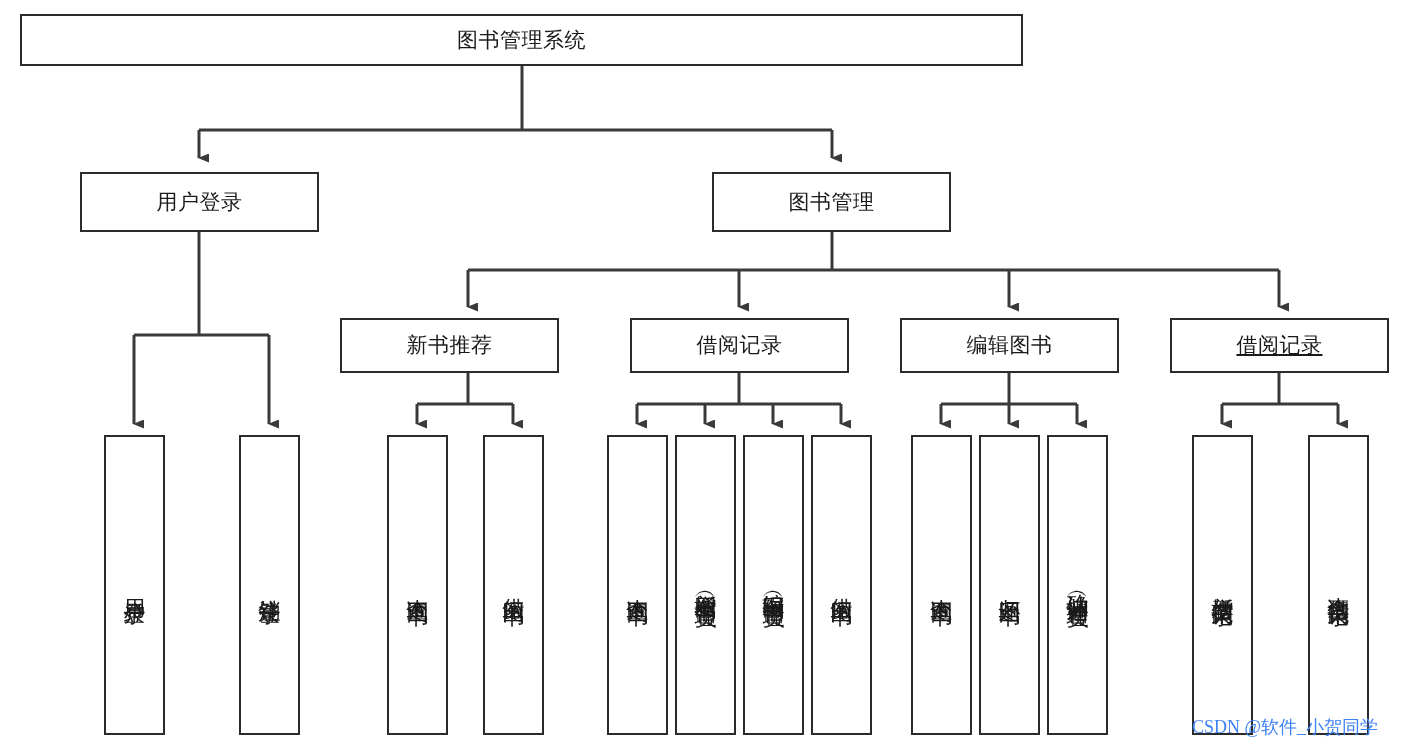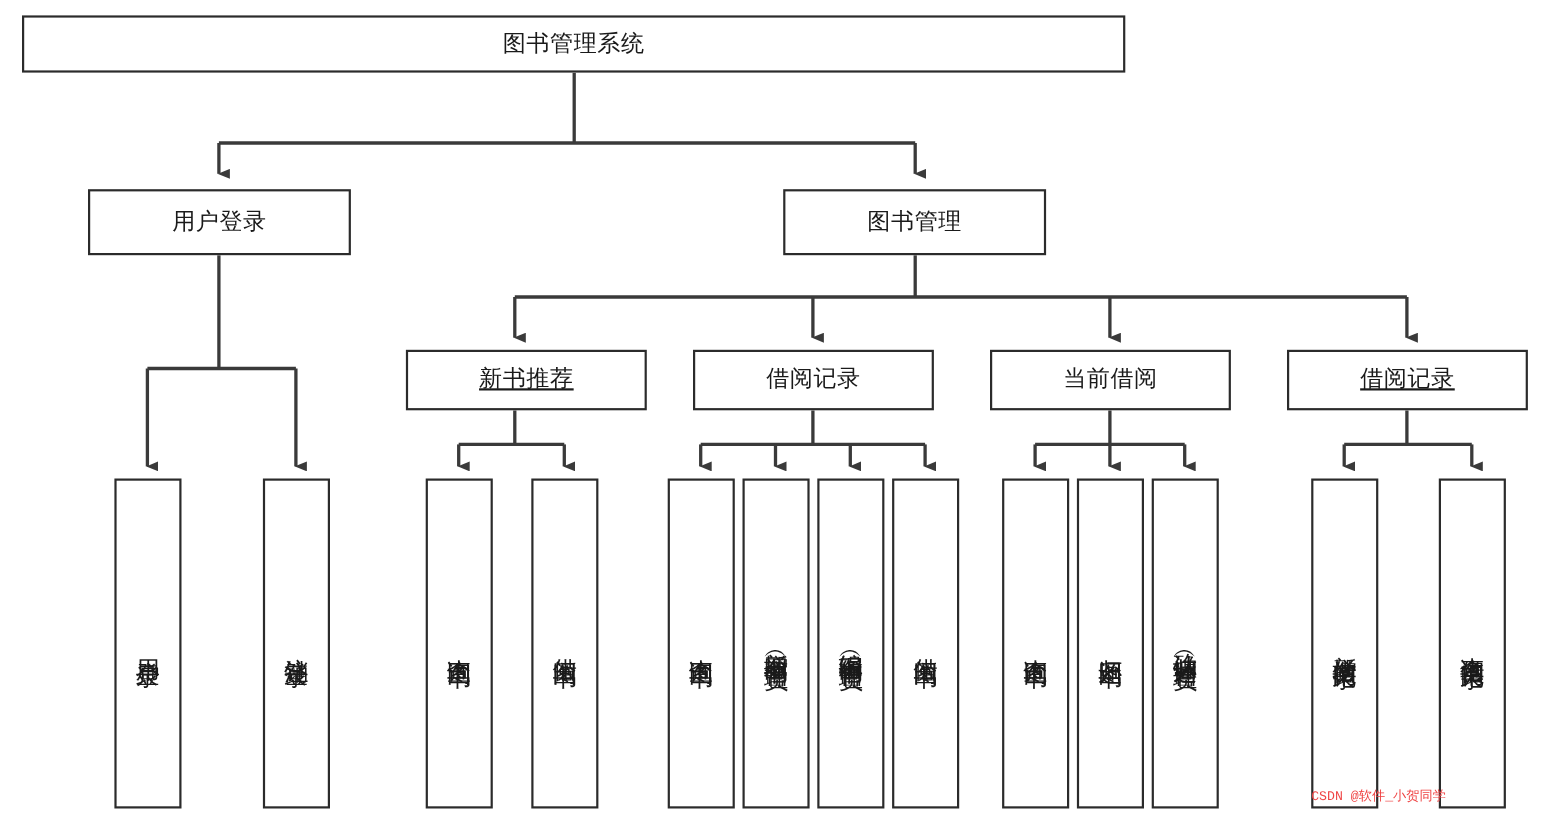--- a/index.html
+++ b/index.html
@@ -53,25 +53,25 @@
     padding: 4px 0;
   }
   .node-box.vertical .node-label {
     writing-mode: vertical-rl;
     text-orientation: upright;
     font-size: 22px;
     letter-spacing: 2px;
   }
   .watermark {
     position: absolute;
-    font-size: 12px;
-    color: #ef4444;
+    font-size: 18px;
+    color: #3b82f6;
     white-space: nowrap;
     pointer-events: none;
-    font-family: Liberation Mono, monospace;
+    font-family: Liberation Serif, serif;
   }
 </style>
 </head>
 <body>
 
 <div id="diagram-root">
 
   <svg id="diagram-svg" viewBox="0 0 1405 747" xmlns="http://www.w3.org/2000/svg">
     <defs>
       <marker id="arrowhead" markerWidth="9" markerHeight="11" refX="4.5" refY="10" orient="auto" markerUnits="userSpaceOnUse">
@@ -127,30 +127,30 @@
   </div>
 
   <div class="node-box horizontal" style="left:80px; top:172px; width:239px; height:60px;">
     <span class="node-label">用户登录</span>
   </div>
 
   <div class="node-box horizontal" style="left:712px; top:172px; width:239px; height:60px;align-items:center;">
     <span class="node-label">图书管理</span>
   </div>
 
-  <div class="node-box horizontal" style="left:369px; top:318px; width:219px; height:55px;text-decoration:underline;">
+  <div class="node-box horizontal" style="left:340px; top:318px; width:219px; height:55px;">
     <span class="node-label">新书推荐</span>
   </div>
 
   <div class="node-box horizontal" style="left:630px; top:318px; width:219px; height:55px;">
     <span class="node-label">借阅记录</span>
   </div>
 
   <div class="node-box horizontal" style="left:900px; top:318px; width:219px; height:55px;">
-    <span class="node-label">当前借阅</span>
+    <span class="node-label">编辑图书</span>
   </div>
 
   <div class="node-box horizontal" style="left:1170px; top:318px; width:219px; height:55px;text-decoration:underline;">
     <span class="node-label">借阅记录</span>
   </div>
 
   <div class="node-box vertical" style="left:104px; top:435px; width:61px; height:300px;">
     <span class="node-label">用户登录</span>
   </div>
 

